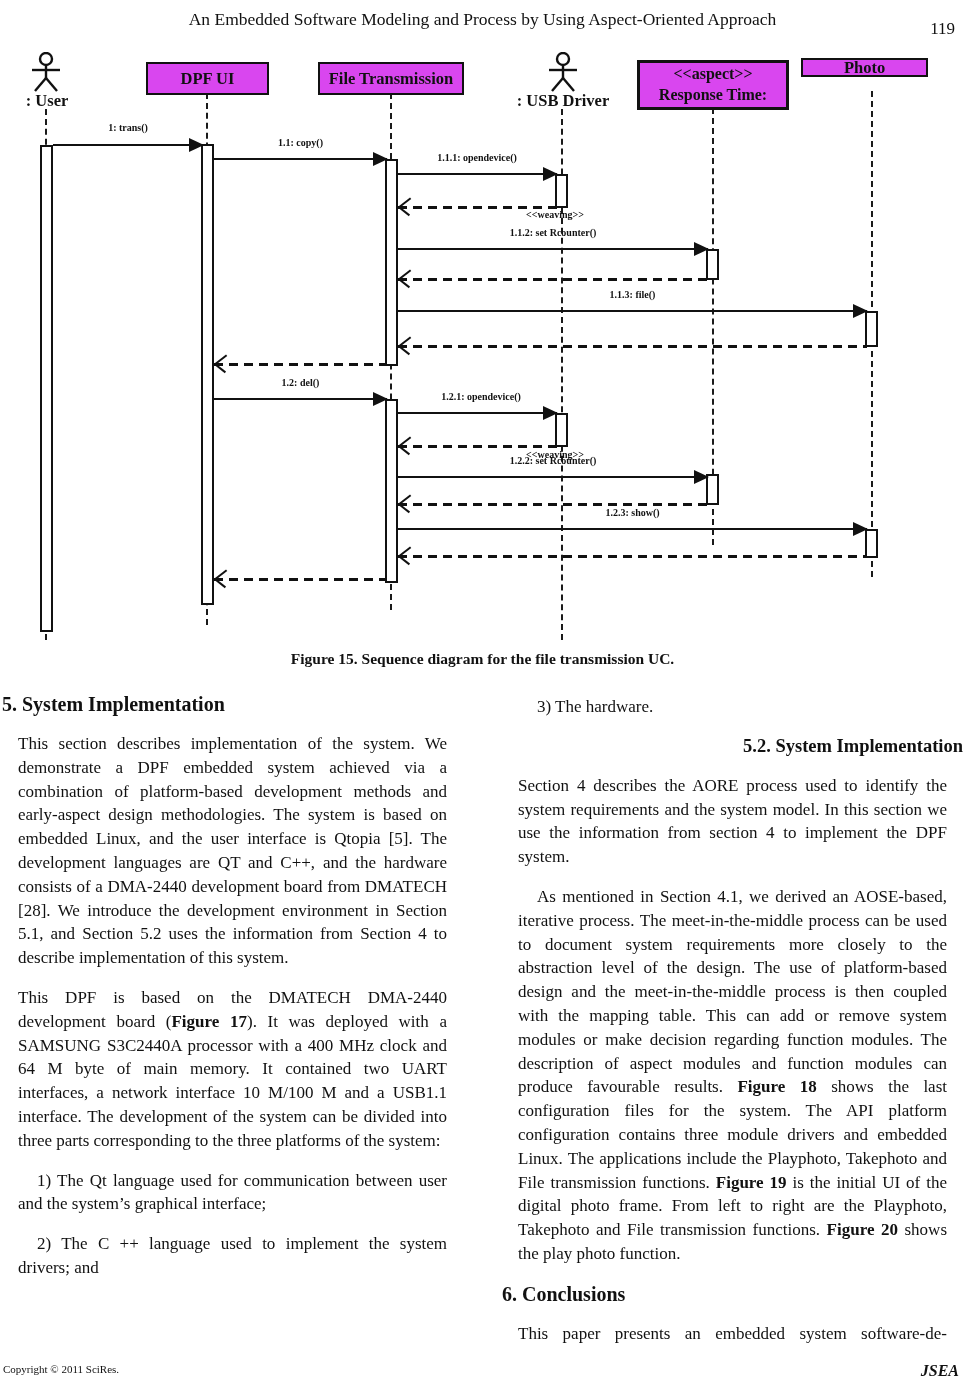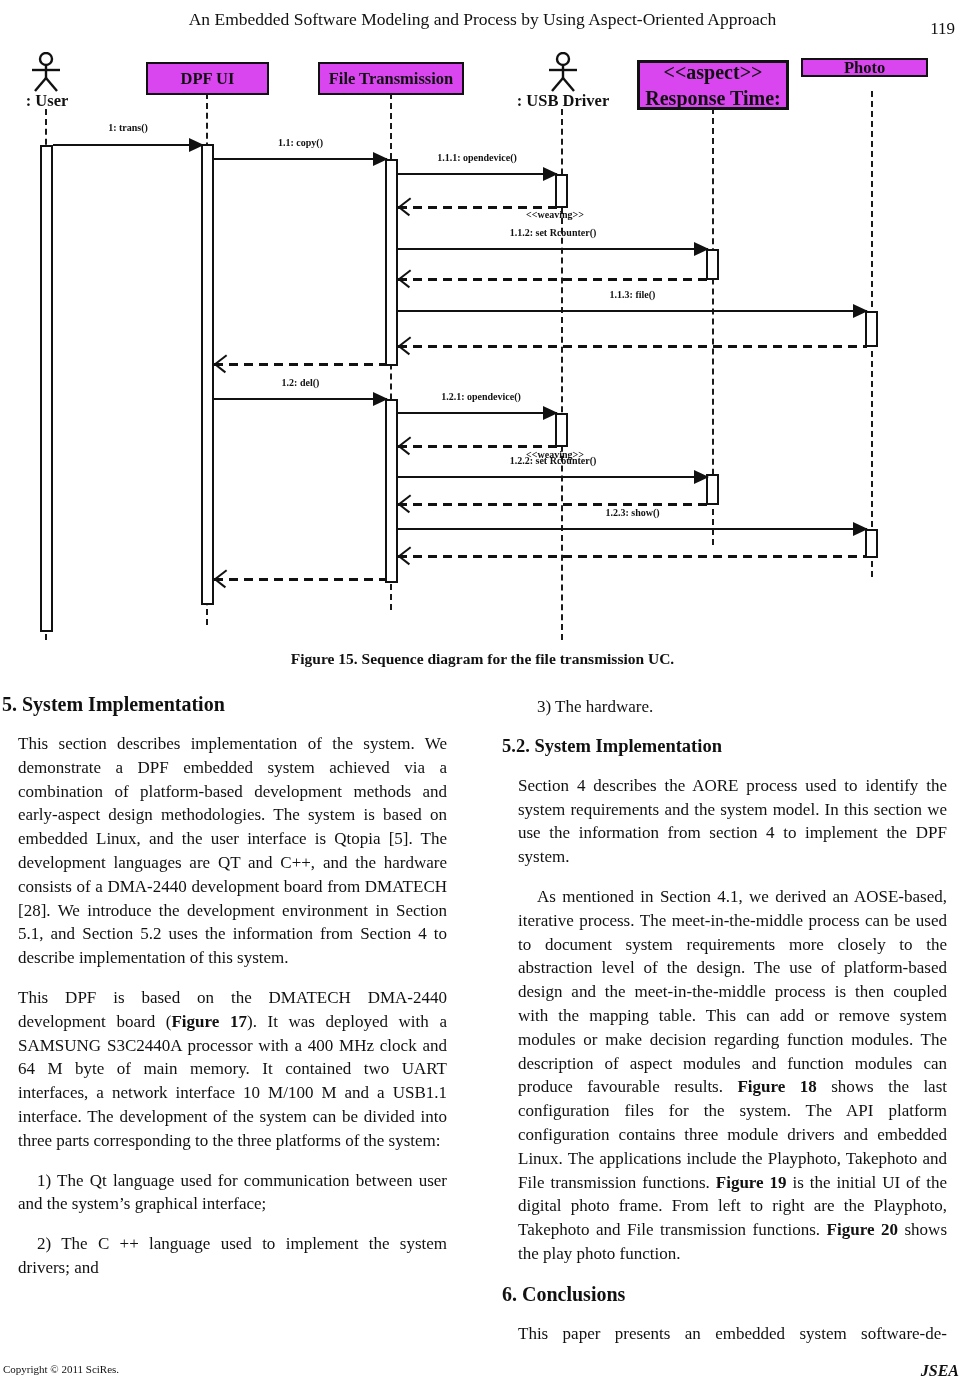--- a/index.html
+++ b/index.html
@@ -14,21 +14,21 @@
   .header-title { position:absolute; top:9px; left:0; width:100%; text-align:center; font-size:17.5px; }
   .page-num { position:absolute; top:9px; right:10px; font-size:17px;margin-top:10px; }
   .footer-copy { position:absolute; top:1363px; left:3px; font-size:11px; }
   .footer-journal { position:absolute; top:1362px; right:6px; font-size:16px; font-weight:700; font-style:italic; }
   
   .diagram { position:absolute; inset:0; }
   .lifeline { position:absolute; width:0; border-left:2px dashed #1a1a1a; }
   .obj-box { position:absolute; border:2px solid #111; background:#d946ef;
              display:flex; align-items:center; justify-content:center;
              font-size:16.5px; font-weight:600; text-align:center; }
-  .obj-box.aspect { border-width:3px; flex-direction:column; line-height:1.3; font-size:20px; }
+  .obj-box.aspect { border-width:3px; flex-direction:column; line-height:1.3; font-size:16px; }
   .activation { position:absolute; width:13px; background:#fff; border:2px solid #111; }
   .msg-call { position:absolute; height:0; border-top:2px solid #111; }
   .msg-call::after { content:""; position:absolute; right:-1px; top:-8px; width:0; height:0;
     border-left:15px solid #111; border-top:7px solid transparent; border-bottom:7px solid transparent; }
   .msg-ret { position:absolute; height:3px;
     background:repeating-linear-gradient(90deg,#111 0 9px,transparent 9px 15px); }
   .msg-ret::before, .msg-ret::after { content:""; position:absolute; left:1px; top:0;
     width:14px; height:0; border-top:2.5px solid #111; transform-origin:0 0; }
   .msg-ret::before { transform: rotate(-38deg); }
   .msg-ret::after  { transform: rotate(38deg); }
@@ -158,21 +158,21 @@
   <div class="col col-left">
     <h2 class="sec-h1" style="margin-top:0;">5. System Implementation</h2>
     <p>This section describes implementation of the system. We demonstrate a DPF embedded system achieved via a combination of platform-based development methods and early-aspect design methodologies. The system is based on embedded Linux, and the user interface is Qtopia [5]. The development languages are QT and C++, and the hardware consists of a DMA-2440 development board from DMATECH [28]. We introduce the development environment in Section 5.1, and Section 5.2 uses the information from Section 4 to describe implementation of this system.</p>
     <p><span>This DPF is based on the DMATECH DMA-2440 development board (</span><b>Figure 17</b><span>). It was deployed with a SAMSUNG S3C2440A processor with a 400 MHz clock and 64 M byte of main memory. It contained two UART interfaces, a network interface 10 M/100 M and a USB1.1 interface. The development of the system can be divided into three parts corresponding to the three platforms of the system:</span></p>
     <p class="indent">1) The Qt language used for communication between user and the system’s graphical interface;</p>
     <p class="indent">2) The C ++ language used to implement the system drivers; and</p>
   </div>
 
   <div class="col col-right">
     <p class="indent" style="margin-top:3px;">3) The hardware.</p>
-    <h3 class="sec-h2" style="margin-top:4px;">5.2. System Implementation</h3>
+    <h3 class="sec-h2" style="margin-top:4px;text-align:right;">5.2. System Implementation</h3>
     <p>Section 4 describes the AORE process used to identify the system requirements and the system model. In this section we use the information from section 4 to implement the DPF system.</p>
     <p class="indent"><span>As mentioned in Section 4.1, we derived an AOSE-based, iterative process. The meet-in-the-middle process can be used to document system requirements more closely to the abstraction level of the design. The use of platform-based design and the meet-in-the-middle process is then coupled with the mapping table. This can add or remove system modules or make decision regarding function modules. The description of aspect modules and function modules can produce favourable results. </span><b>Figure 18</b><span> shows the last configuration files for the system. The API platform configuration contains three module drivers and embedded Linux. The applications include the Playphoto, Takephoto and File transmission functions. </span><b>Figure 19</b><span> is the initial UI of the digital photo frame. From left to right are the Playphoto, Takephoto and File transmission functions. </span><b>Figure 20</b><span> shows the play photo function.</span></p>
     <h2 class="sec-h1" style="margin-top:16px;">6. Conclusions</h2>
     <p class="stretch">This paper presents an embedded system software-de-</p>
   </div>
 
   <div class="footer-copy">Copyright © 2011 SciRes.</div>
   <div class="footer-journal">JSEA</div>
 
 </div>

